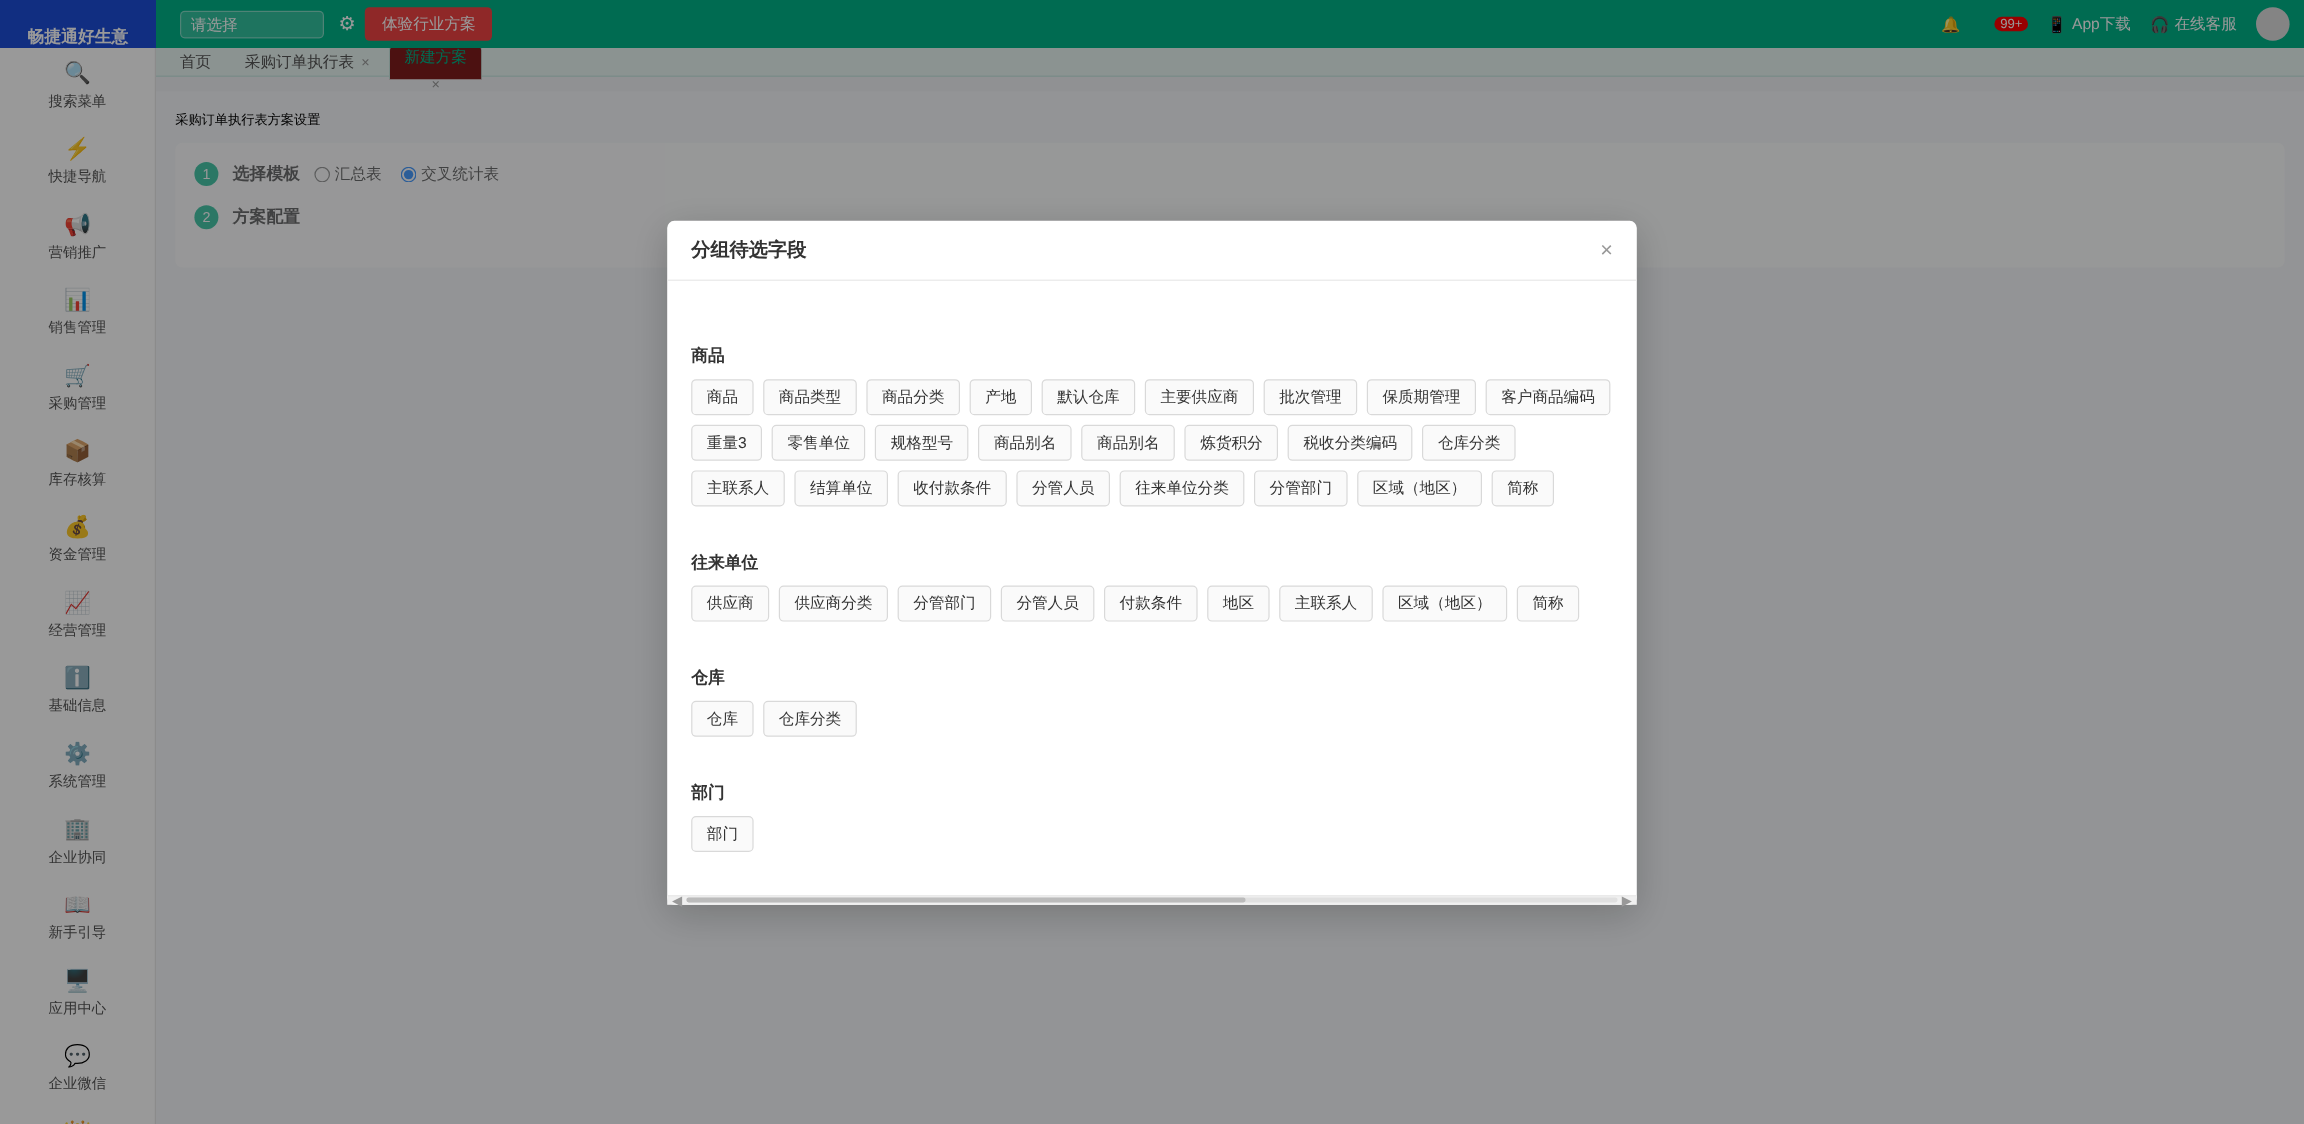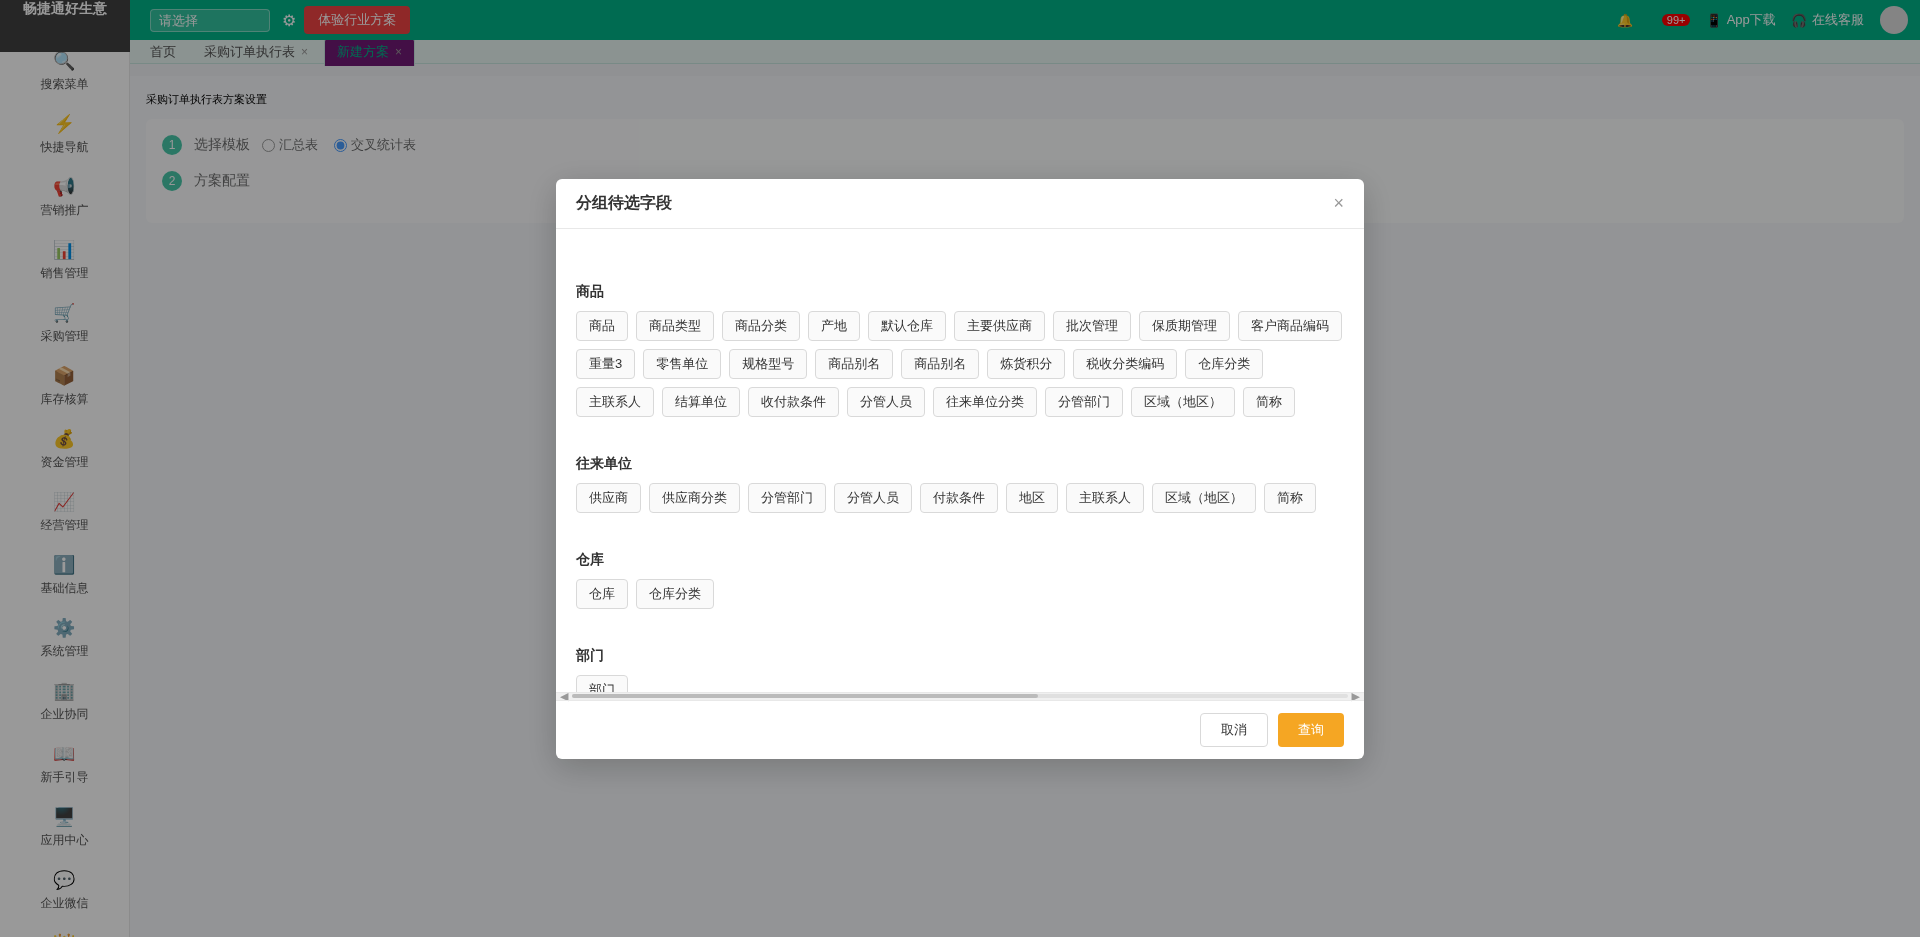--- a/index.html
+++ b/index.html
@@ -34,52 +34,52 @@
     .tab-bar {
       position: fixed; top: 40px; left: 130px; right: 0; height: 24px;
       background: #e8f5f2; display: flex; align-items: center; padding: 0 8px;
       border-bottom: 1px solid #c8e6e0; z-index: 99;
     }
     .tab {
       height: 28px; padding: 0 12px; border-radius: 4px 4px 0 0;
       display: flex; align-items: center; gap: 6px; font-size: 13px;
       cursor: pointer; color: #555; background: transparent;
     }
-    .tab.active { background: #701a75; color: #00b388; border: 1px solid #c8e6e0; border-bottom: none; }
+    .tab.active { background: #7f1d1d; color: #00b388; border: 1px solid #c8e6e0; border-bottom: none; flex-direction: column; }
     .tab-close { font-size: 12px; color: #999; cursor: pointer; }
 
     
     .sidebar {
       position: fixed; top: 0; left: 0; width: 130px; height: 100vh;
       background: #fff; border-right: 1px solid #e8e8e8; z-index: 101;
       display: flex; flex-direction: column; padding-top: 40px;
     }
     .sidebar-logo-area {
-      position: absolute; top: 0; left: 0; width: 130px; height: 52px;
-      background: #404040; display: flex; align-items: flex-start; justify-content: center;
+      position: absolute; top: 0; left: 0; width: 130px; height: 40px;
+      background: #1d4ed8; display: flex; align-items: flex-end; justify-content: center;
     }
     .sidebar-logo-text { color: #fff; font-size: 14px; font-weight: bold; }
     .sidebar-item {
       display: flex; flex-direction: column; align-items: center;
       padding: 10px 0; cursor: pointer; color: #555; font-size: 12px; gap: 4px;
     }
     .sidebar-icon { font-size: 18px; }
 
     
     .main-content {
       position: fixed; top: 76px; left: 130px; right: 0; bottom: 0;
       background: #f5f7fa; padding: 16px; overflow: auto;
     }
     .page-title { font-size: 11px; color: #000000; margin-bottom: 12px; }
 
     
     .bg-form { background: #fff; border-radius: 6px; padding: 16px; opacity: 0.7; }
     .step-section { display: flex; align-items: center; margin-bottom: 16px; gap: 12px; }
     .step-num { width: 20px; height: 20px; background: #00b388; color: #fff; border-radius: 50%; display: flex; align-items: center; justify-content: center; font-size: 12px; }
-    .step-label { font-size: 14px; font-weight: normal; }
+    .step-label { font-size: 14px; font-weight: bold; }
     .radio-group { display: flex; gap: 16px; align-items: center; font-size: 13px; }
     .radio-option { display: flex; align-items: center; gap: 4px; cursor: pointer; }
 
     
     .modal-overlay {
       position: fixed; top: 0; left: 0; right: 0; bottom: 0;
       background: rgba(0,0,0,0.4); z-index: 200;
       display: flex; align-items: center; justify-content: center;
     }
     .modal {
@@ -335,18 +335,14 @@
           </div>
         </div>
       </div>
     <div class="modal-scroll-indicator">
       <span style="font-size:11px;color:#999;margin-right:4px;">◀</span>
       <div class="scroll-track">
         <div class="scroll-thumb"></div>
       </div>
       <span style="font-size:11px;color:#999;margin-left:4px;">▶</span>
     </div>
-    <div class="modal-footer">
-      <button class="btn-cancel">取消</button>
-      <button class="btn-confirm">查询</button>
-    </div>
   </div>
 </div>
 
 </body></html>

